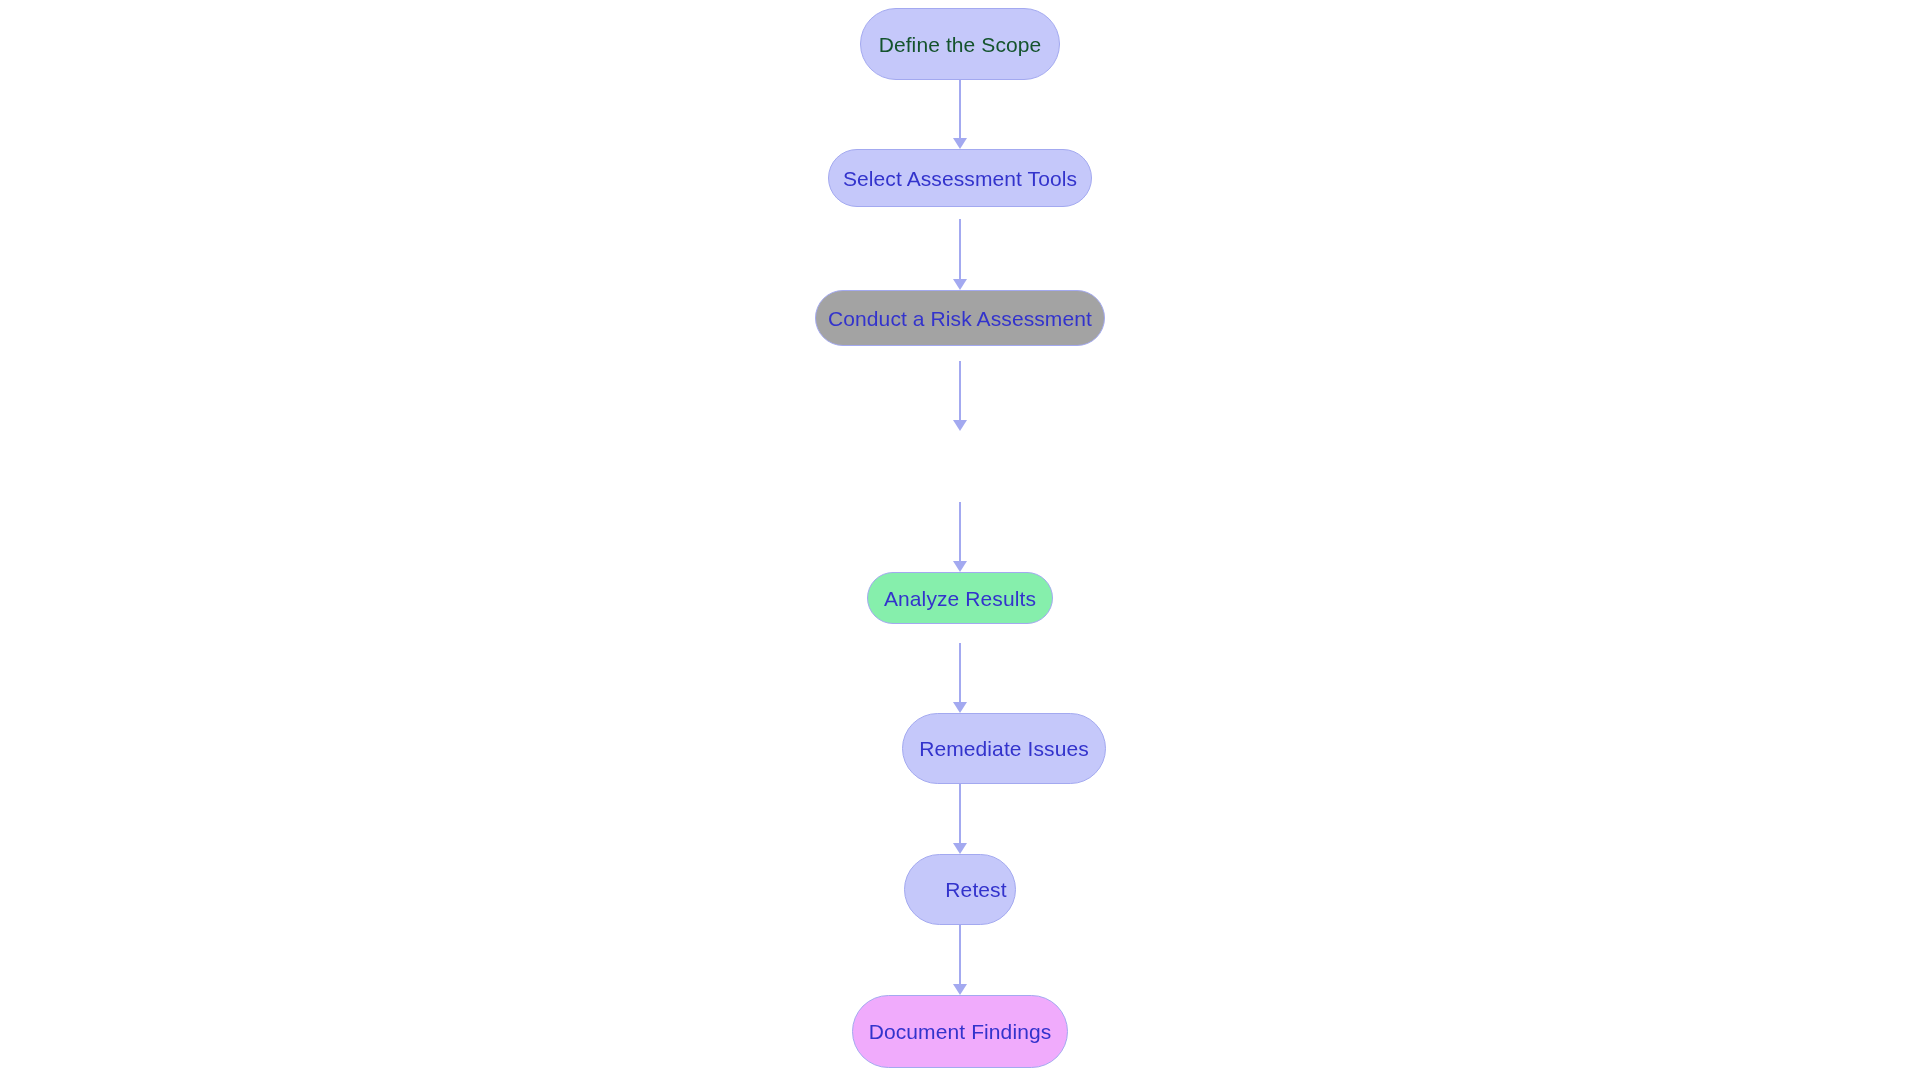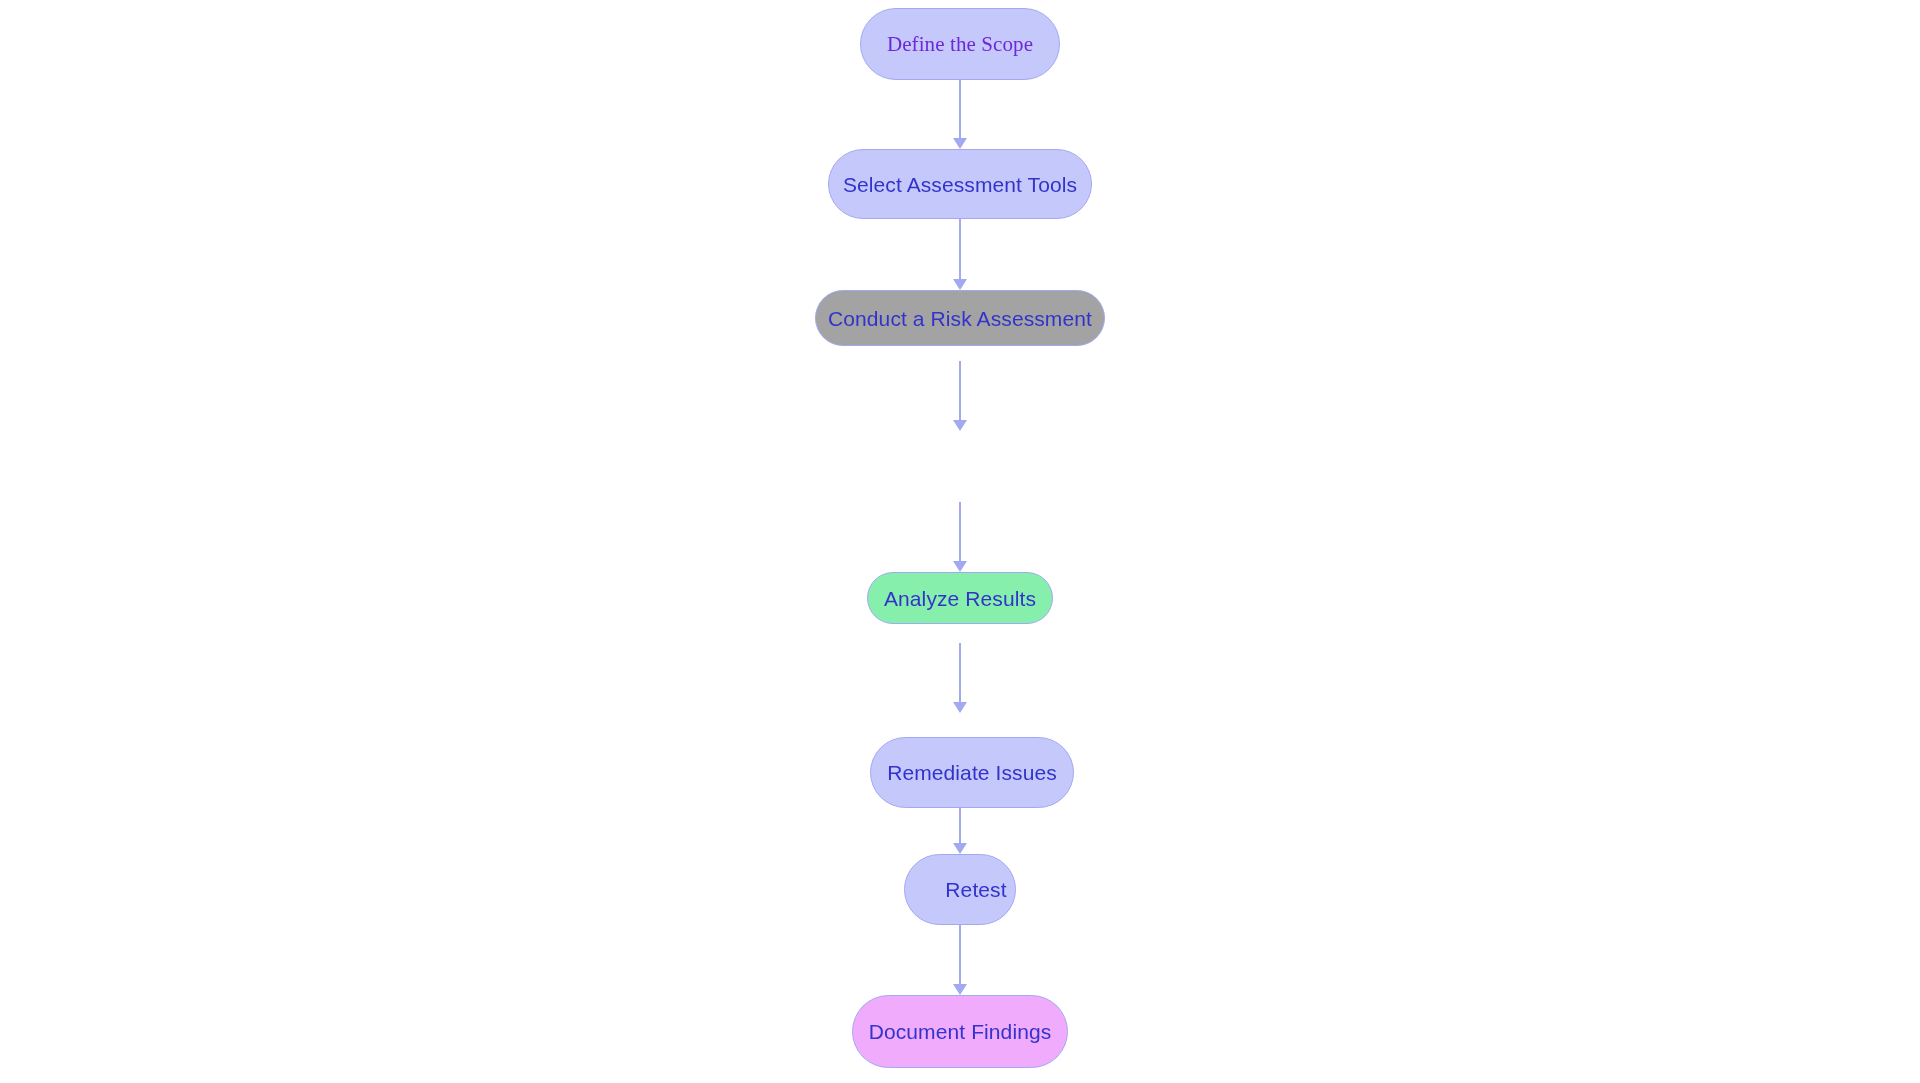--- a/index.html
+++ b/index.html
@@ -97,32 +97,32 @@
     </div>
     <div class="flow-edge" style="left: 960px; top: 784px; height: 70px; width: 16px;">
       <div class="edge-line" style="height: 60px; background: rgb(163, 169, 240);"></div>
       <div class="edge-arrowhead" style="border-top-color: rgb(163, 169, 240);"></div>
     </div>
     <div class="flow-edge" style="left: 960px; top: 925px; height: 70px; width: 16px;">
       <div class="edge-line" style="height: 60px; background: rgb(163, 169, 240);"></div>
       <div class="edge-arrowhead" style="border-top-color: rgb(163, 169, 240);"></div>
     </div>
     <div class="flow-node" style="left: 960px; top: 8px; width: 200px; height: 72px; background: rgb(197, 200, 250); border-color: rgb(163, 169, 240);">
-      <span class="node-label" style="color: #6d28d9; font-family: Liberation Serif, serif;">Define the Scope</span>
+      <span class="node-label" style="color: #14532d;">Define the Scope</span>
     </div>
-    <div class="flow-node" style="left: 960px; top: 149px; width: 264px; height: 70px; background: rgb(197, 200, 250); border-color: rgb(163, 169, 240);">
+    <div class="flow-node" style="left: 960px; top: 149px; width: 264px; height: 58px; background: rgb(197, 200, 250); border-color: rgb(163, 169, 240);">
       <span class="node-label" style="color: rgb(51, 51, 204);">Select Assessment Tools</span>
     </div>
     <div class="flow-node" style="left: 960px; top: 290px; width: 290px; height: 56px; background: #a3a3a3; border-color: rgb(163, 169, 240);">
       <span class="node-label" style="color: rgb(51, 51, 204);">Conduct a Risk Assessment</span>
     </div>
     <div class="flow-node" style="left: 960px; top: 572px; width: 186px; height: 52px; background: #86efac; border-color: rgb(163, 169, 240); justify-content: center;">
       <span class="node-label" style="color: rgb(51, 51, 204);">Analyze Results</span>
     </div>
-    <div class="flow-node" style="left: 972px; top: 713px; width: 204px; height: 71px; background: rgb(197, 200, 250); border-color: rgb(163, 169, 240); margin-top: 24px;">
+    <div class="flow-node" style="left: 1004px; top: 713px; width: 204px; height: 71px; background: rgb(197, 200, 250); border-color: rgb(163, 169, 240);">
       <span class="node-label" style="color: rgb(51, 51, 204);">Remediate Issues</span>
     </div>
     <div class="flow-node" style="left: 960px; top: 854px; width: 112px; height: 71px; background: rgb(197, 200, 250); border-color: rgb(163, 169, 240);">
       <span class="node-label" style="color: rgb(51, 51, 204); margin-left: 32px;">Retest</span>
     </div>
     <div class="flow-node" style="left: 960px; top: 995px; width: 216px; height: 73px; background: #f0abfc; border-color: rgb(163, 169, 240);">
       <span class="node-label" style="color: rgb(51, 51, 204);">Document Findings</span>
     </div>
   </div>
 

